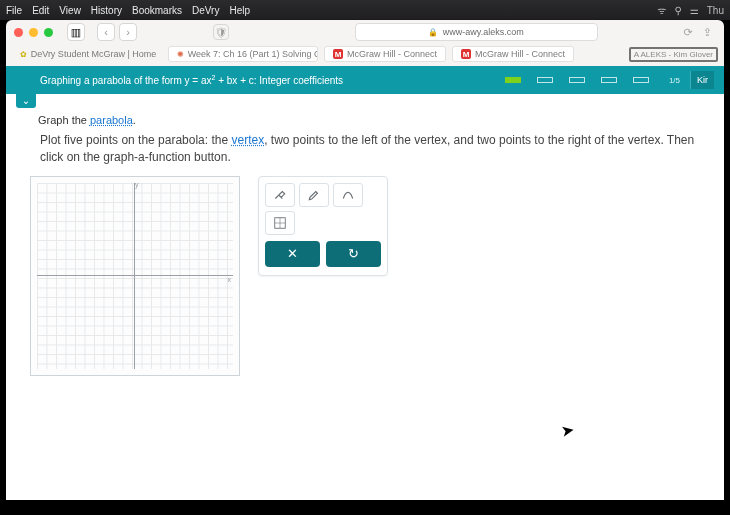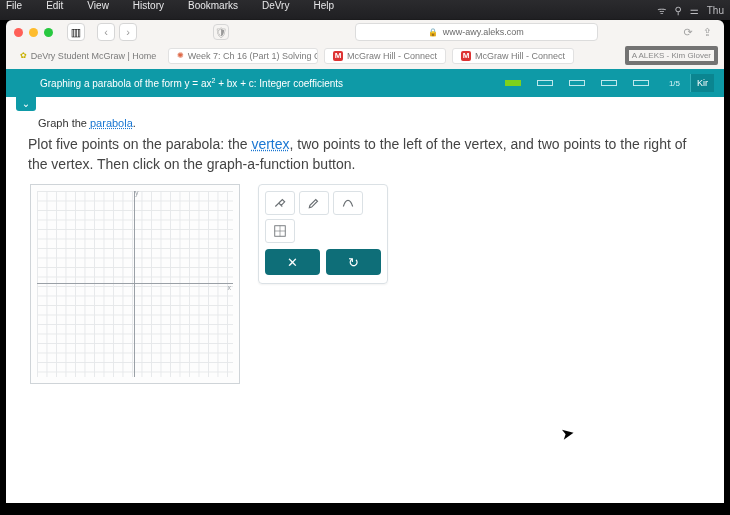--- a/index.html
+++ b/index.html
@@ -2,22 +2,22 @@
 <html><head>
 <meta charset="utf-8">
 <style>
   * { box-sizing: border-box; margin: 0; padding: 0; font-family: Arial, Helvetica, sans-serif; }
   body { width: 730px; height: 515px; background: #000; overflow: hidden; }
   .frame { position: relative; width: 100%; height: 100%; }
 
   
   .mac-menubar {
     background: linear-gradient(#2b2b2e,#1f1f22);
-    height: 20px; display: flex; color: #e8e8ea;
-    font-size: 10px; padding: 0 6px; gap: 24px;
+    height: 20px; display: flex; align-items: center; color: #e8e8ea;
+    font-size: 10px; padding: 0 6px; gap: 10px;
   }
   .mac-menubar span { cursor: default; }
   .mac-right { margin-left: auto; display:flex; gap:8px; align-items:center; color:#bcbcc0; font-size:10px; }
 
   
   .browser {
     background: #f6f4f2;
     border-radius: 6px 6px 0 0;
     margin: 0 6px;
     box-shadow: 0 0 0 1px #00000020;
@@ -44,21 +44,21 @@
   .tab {
     display:flex; align-items:center; gap:4px; padding: 2px 8px;
     background:#ffffff; border:1px solid #e1e1e1; border-radius: 3px;
     white-space:nowrap; overflow:hidden; max-width:150px;
   }
   .tab.first { background:transparent; border:none; }
   .tab .ico { width:10px;height:10px;display:inline-flex;align-items:center;justify-content:center;font-size:8px; }
   .tab .ico.m { background:#d33; color:#fff; border-radius:2px; padding:0 1px; font-weight:bold;}
   .tab .ico.g { color:#c8b100; }
   .user-box { margin-left:auto; display:flex; gap:6px; align-items:center; font-size:8px; color:#888;}
-  .user-box .box { border:4px solid #737373; padding:1px 3px; border-radius:2px;}
+  .user-box .box { border:2px solid #737373; padding:1px 3px; border-radius:2px;}
 
   
   .aleks-breadcrumb { background:#fff; border-top:1px solid #e8e8e8; border-bottom:1px solid #e8e8e8;
     font-size:9px; color:#7aa81c; padding: 2px 10px 2px 34px; position:relative;}
   .menu-icon { position:absolute; left:8px; top:2px; width:18px;height:14px; display:flex;flex-direction:column;justify-content:space-between;}
   .menu-icon span{height:2px;background:#6b6b6b;border-radius:1px;}
 
   .aleks-title-bar {
     background:#0e9aa7; color:#fff; font-size:10px; padding: 5px 10px 5px 34px; display:flex;align-items:center;
   }
@@ -77,21 +77,21 @@
   }
   .drop-caret {
     position:absolute; left:10px; top:-2px; width:20px;height:16px;
     background:#0e9aa7; color:#fff; display:flex;align-items:center;justify-content:center; border-radius:0 0 3px 3px;
     font-size:10px;
   }
 
   .q-text { font-size:11px; color:#333; margin:10px 0 6px 18px;}
   .underline-term { text-decoration: underline dotted; color:#1976d2; cursor:pointer;}
   .formula { margin: 4px 0 10px 30px; font-size:12px; font-style:italic; color:#222;}
-  .instr { font-size:14px; color:#444; margin: 0 10px 10px 8px; line-height:1.4;}
+  .instr { font-size:12px; color:#444; margin: 0 10px 10px 20px; line-height:1.4;}
 
   .workspace { display:flex; gap:18px; margin-left:10px;}
   .graph-box { width:210px; height:200px; border:1px solid #cfd4d8; position:relative; background:#fdfdfd;}
   .grid {
     position:absolute; inset:6px;
     background-image: linear-gradient(#e6e8ea 1px, transparent 1px),
                       linear-gradient(90deg, #e6e8ea 1px, transparent 1px);
     background-size: 9.5px 9.5px;
   }
   .axis-x { position:absolute; left:6px; right:6px; top:calc(50% - 1px); height:1px; background:#9aa0a6;}

